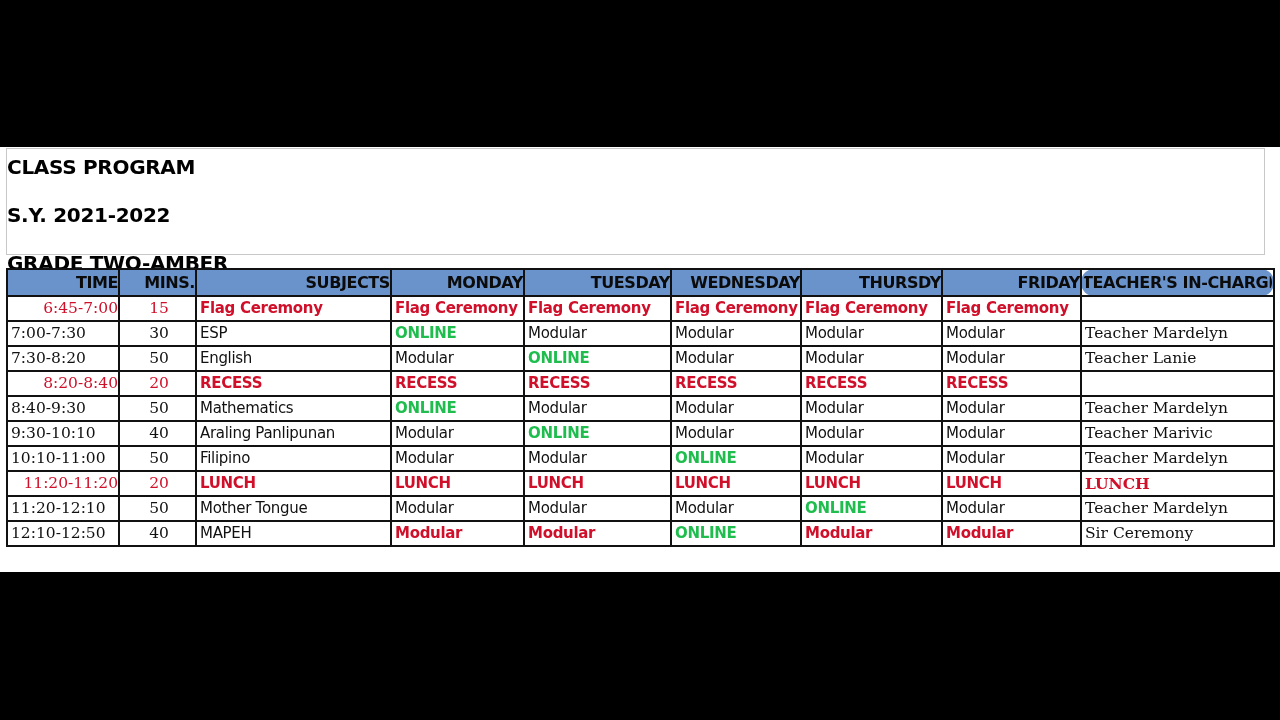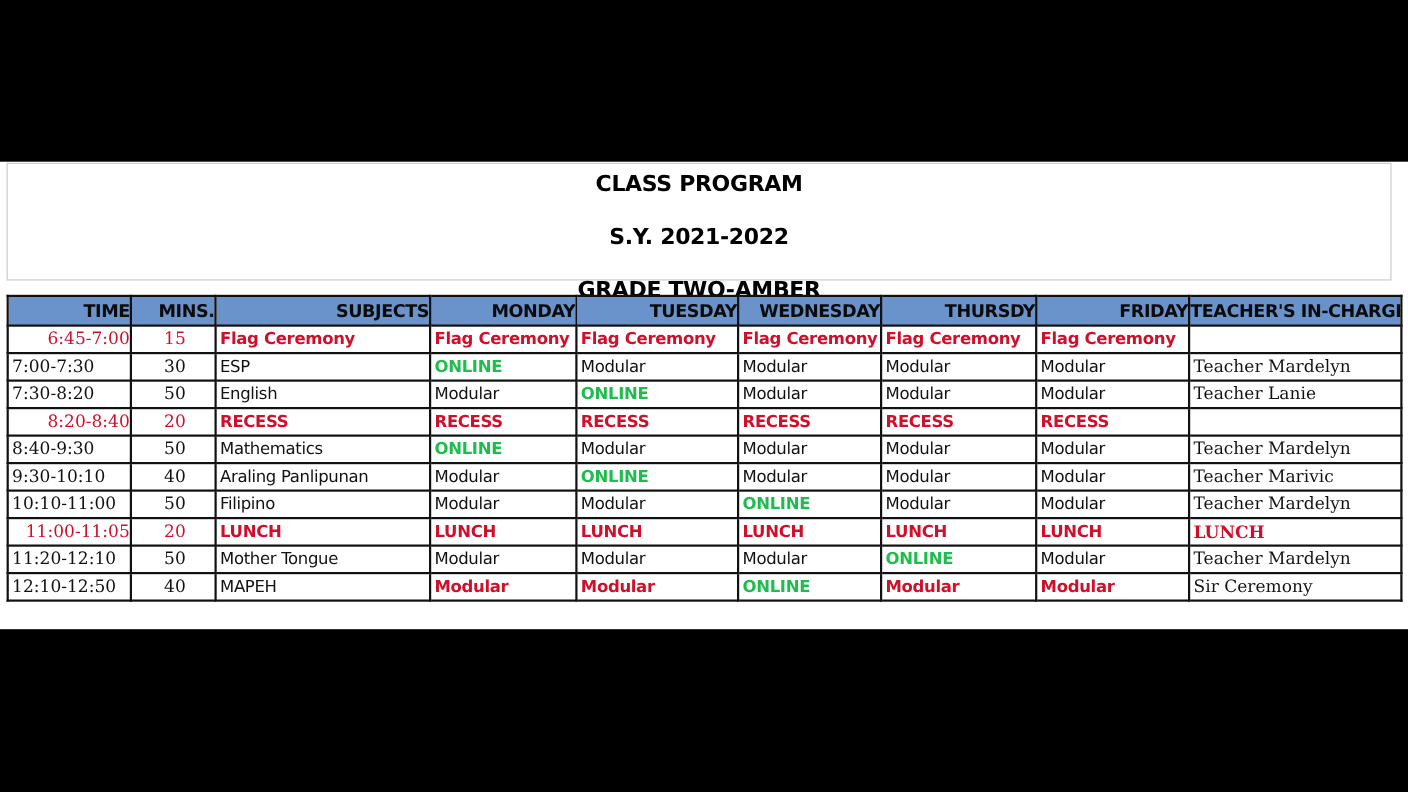--- a/index.html
+++ b/index.html
@@ -6,41 +6,41 @@
   body {
     width: 1280px; height: 720px; background: #000; position: relative; overflow: hidden;
     font-family: "Liberation Sans", sans-serif;
   }
   .sheet {
     position: absolute; left: 0; top: 147px; width: 1280px; height: 425px; background: #fff;
   }
   .title-box {
     position: absolute; left: 6px; top: 1px; width: 1259px; height: 107px;
     border: 1px solid #c8c8c8; background: #fff; box-sizing: border-box;
-    text-align: center;
+    text-align: left;
   }
   .title-line {
     font-family: "DejaVu Sans", sans-serif; font-weight: bold; font-size: 20px; color: #000;
     height: 32px; line-height: 32px; letter-spacing: -0.3px; margin-top: 16px;
   }
   .title-line:first-child { margin-top: 2px; }
   table.schedule {
     position: absolute; left: 6px; top: 121px; border-collapse: collapse; table-layout: fixed;
     width: 1267px;
   }
   table.schedule th, table.schedule td {
     border: 2px solid #111; padding: 0 0 0 3px; white-space: nowrap; overflow: hidden;
     height: 23px; line-height: 23px; box-sizing: border-box;
   }
   table.schedule th {
     background: #6a93cc; color: #0b0b0b; font-family: "DejaVu Sans", sans-serif;
     font-weight: bold; font-size: 16px; text-align: right; height: 27px; padding: 0;
     letter-spacing: -0.4px;
   }
-  table.schedule th.teacher-head { text-align: center; padding-left: 0; }
+  table.schedule th.teacher-head { text-align: center; padding-left: 0; border-radius: 13px; }
   td.time, td.mins, td.teacher {
     font-family: "DejaVu Serif", serif; font-size: 15.5px; color: #111;
   }
   td.mins { text-align: center; padding: 0; }
   td.subj, td.day { font-family: "DejaVu Sans", sans-serif; font-size: 15px; color: #111; letter-spacing: -0.3px; }
   .red-time { color: #d0102a !important; text-align: right; }
   .break-label { color: #d0102a !important; font-weight: bold; margin-left: 26px; }
   .online { color: #1fbd4e !important; font-weight: bold; }
   .modular-red { color: #d0102a !important; font-weight: bold; }
   td.teacher.break-label { font-family: "DejaVu Serif", serif; }
@@ -152,21 +152,21 @@
           <td class="mins">50</td>
           <td class="subj">Filipino</td>
           <td class="day">Modular</td>
           <td class="day">Modular</td>
           <td class="day online">ONLINE</td>
           <td class="day">Modular</td>
           <td class="day">Modular</td>
           <td class="teacher">Teacher Mardelyn</td>
         </tr>
         <tr>
-          <td class="time red-time">11:00-11:05</td>
+          <td class="time red-time">11:20-11:20</td>
           <td class="mins red-time">20</td>
           <td class="subj break-label">LUNCH</td>
           <td class="day break-label">LUNCH</td>
           <td class="day break-label">LUNCH</td>
           <td class="day break-label">LUNCH</td>
           <td class="day break-label">LUNCH</td>
           <td class="day break-label">LUNCH</td>
           <td class="teacher break-label">LUNCH</td>
         </tr>
         <tr>

